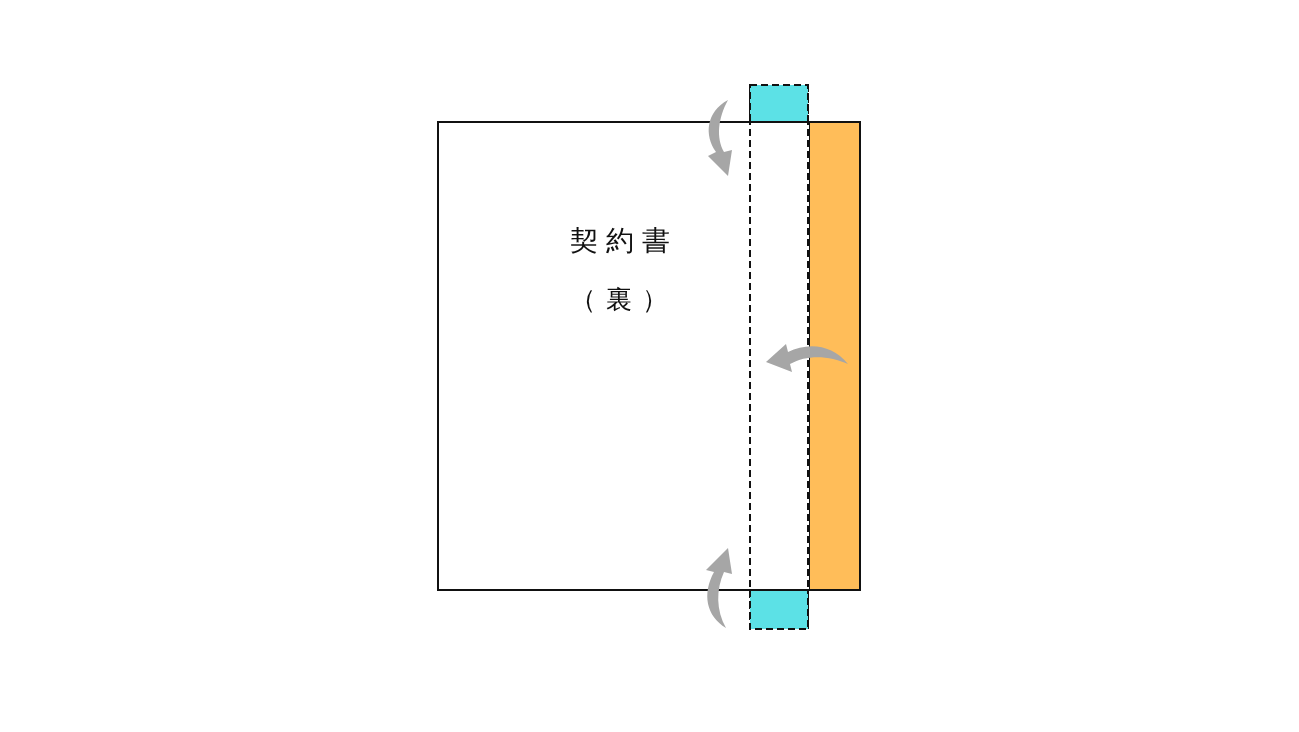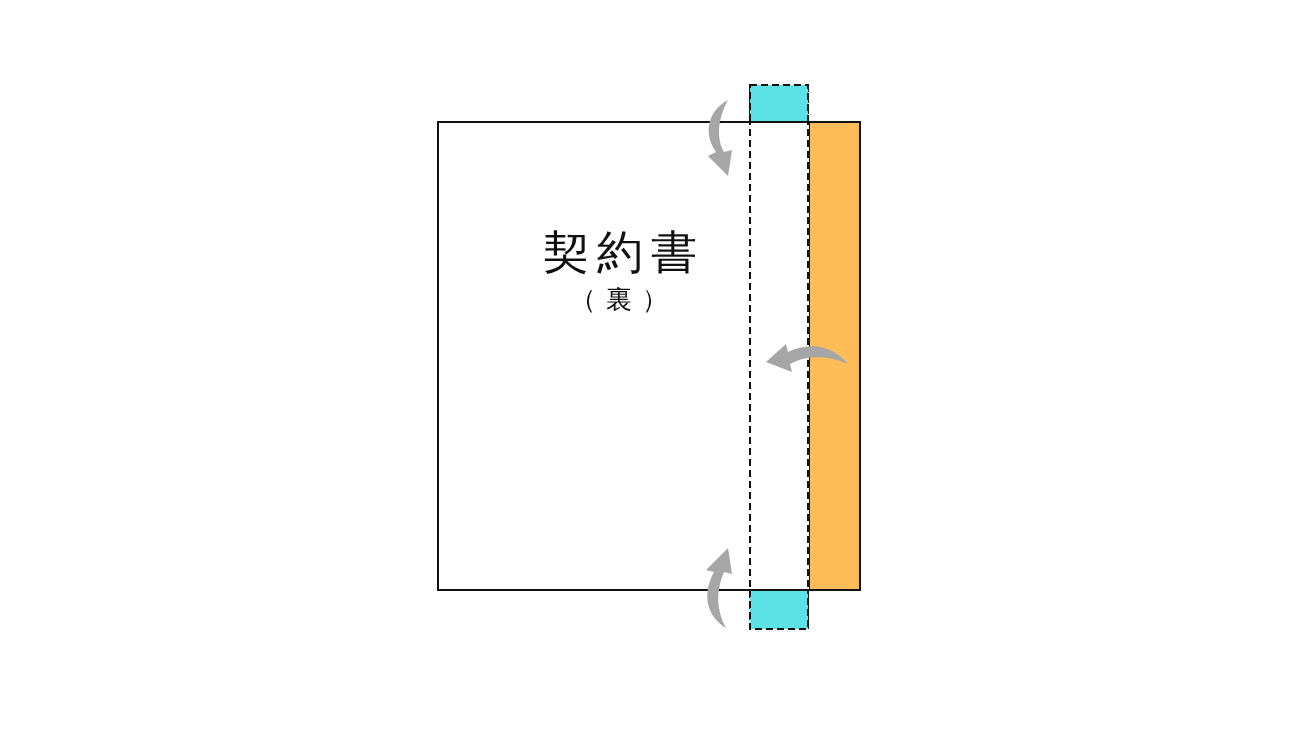--- a/index.html
+++ b/index.html
@@ -1,19 +1,19 @@
 <!DOCTYPE html>
 <html><head>
 <meta charset="utf-8">
 <style>
   html,body{margin:0;padding:0;background:#ffffff;}
   body{width:1299px;height:732px;position:relative;overflow:hidden;font-family:"DejaVu Serif",serif;}
   #diagram{position:absolute;left:0;top:0;}
   .title{position:absolute;left:500px;width:248px;text-align:center;color:#111;font-family:"DejaVu Serif",serif;}
-  .t1{top:222px;font-size:46px;letter-spacing:8px;}
+  .t1{top:222px;font-size:28px;letter-spacing:8px;}
   .t2{top:282px;font-size:26px;letter-spacing:10px;}
 </style>
 </head>
 <body>
 
 <svg id="diagram" width="1299" height="732" viewBox="0 0 1299 732">
 
   <rect x="438" y="122" width="371" height="468" fill="#ffffff" stroke="#111" stroke-width="2"></rect>
 
   <rect x="809" y="122" width="51" height="468" fill="#ffbd59" stroke="#111" stroke-width="2"></rect>

